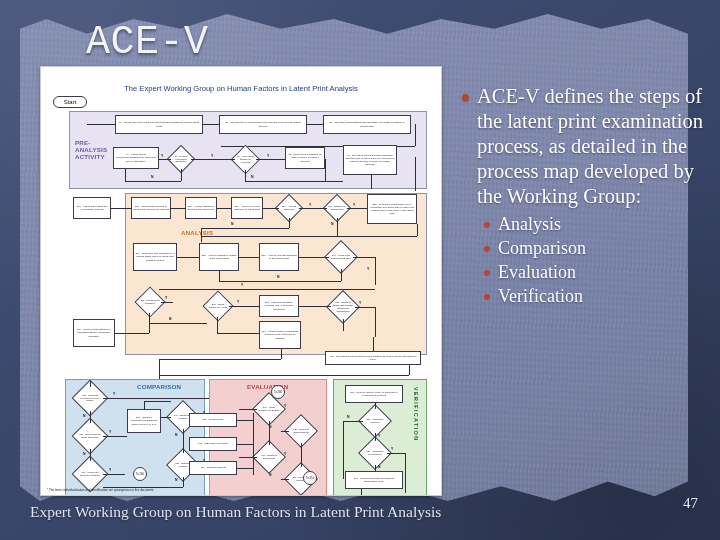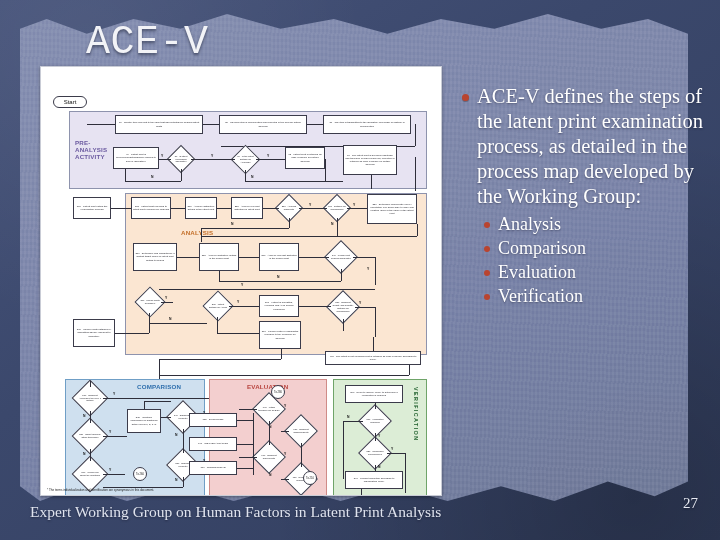--- a/index.html
+++ b/index.html
@@ -152,20 +152,21 @@
 <body>
 
 <div id="slide">
 
   <div id="paperpanel"></div>
 
   <div id="title">ACE-V</div>
 
   <div id="chart">
 
+    <div class="ch-sub">The Expert Working Group on Human Factors in Latent Print Analysis</div>
 
     <div class="term" style="left:12px;top:29px;width:34px;height:12px;">Start</div>
 
     <div class="band" style="left:28px;top:44px;width:358px;height:78px;background:#e7e3f2;"></div>
     <div class="band-label" style="left:34px;top:72px;color:#6b5aa0;width:40px;line-height:7px;">PRE-ANALYSIS ACTIVITY</div>
 
     <div class="bx" style="left:74px;top:48px;width:88px;height:19px;">10 - Identify item relevant to the case that has potential for bearing latent prints</div>
     <div class="bx" style="left:178px;top:48px;width:88px;height:19px;">20 - Physical item is documented and collected in the field for further analysis</div>
     <div class="bx" style="left:282px;top:48px;width:88px;height:19px;">30 - The item is transmitted to the laboratory and chain of custody is documented</div>
 
@@ -426,15 +427,15 @@
         <div class="stext">Evaluation</div>
       </div>
       <div class="sub-row">
         <div class="sdot"></div>
         <div class="stext">Verification</div>
       </div>
     </div>
   </div>
 
   <div id="footer">Expert Working Group on Human Factors in Latent Print Analysis</div>
-  <div id="pageno">27</div>
+  <div id="pageno">47</div>
 
 </div>
 
 </body></html>

